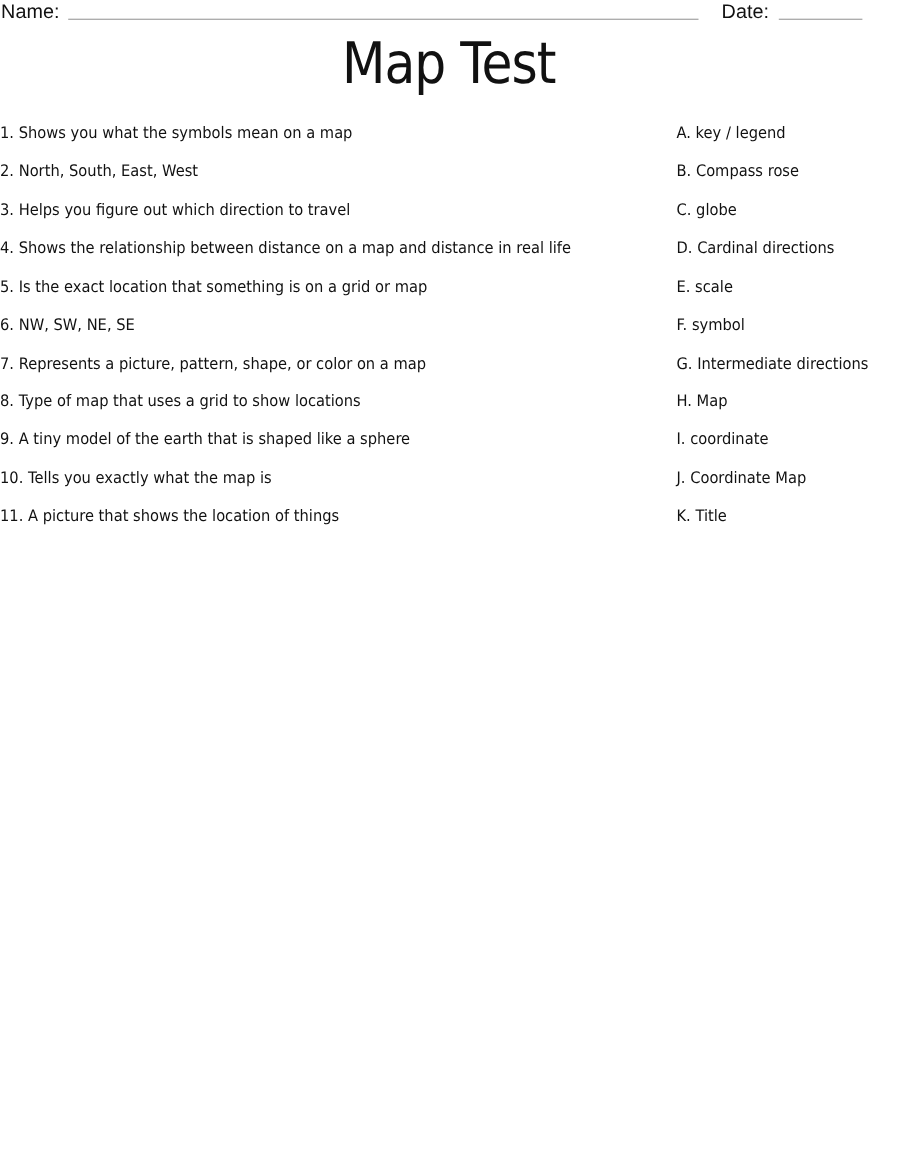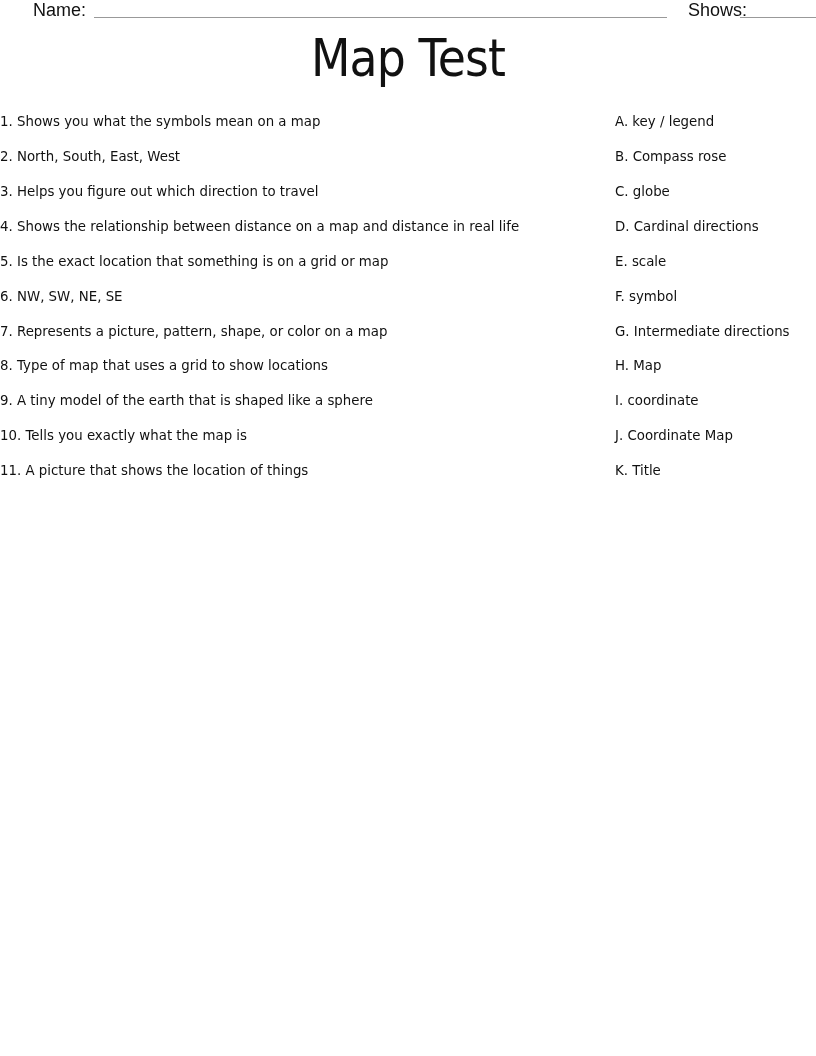--- a/index.html
+++ b/index.html
@@ -1,32 +1,32 @@
 <!DOCTYPE html>
 <html><head>
 <meta charset="utf-8">
 <style>
   html, body { margin: 0; padding: 0; background: #ffffff; }
   body { width: 816px; height: 1056px; position: relative; overflow: hidden; color: #111; }
-  .header { position: absolute; top: 0; left: 0; width: 680px; height: 22px; font-family: "Liberation Sans", sans-serif; font-size: 18px; margin-left: 32px; }
+  .header { position: absolute; top: 0; left: 0; width: 680px; height: 22px; font-family: "Liberation Sans", sans-serif; font-size: 18px; }
   .name-label { position: absolute; left: 1px; top: 0px; }
   .name-line { position: absolute; left: 62px; top: 17px; width: 573px; border-bottom: 1px solid #999; }
   .date-label { position: absolute; left: 656px; top: 0px; }
   .date-line { position: absolute; left: 708px; top: 17px; width: 76px; border-bottom: 1px solid #999; }
   .title { position: absolute; top: 28px; left: 0; width: 816px; text-align: center; font-family: "DejaVu Sans", sans-serif; font-size: 52px; letter-spacing: -1px; transform: scaleX(0.88); }
   .q { position: absolute; left: 0; font-family: "DejaVu Sans", sans-serif; font-size: 14.5px; white-space: nowrap; transform-origin: left center; transform: scaleX(0.92); }
   .a { position: absolute; left: 615px; font-family: "DejaVu Sans", sans-serif; font-size: 14.5px; white-space: nowrap; transform-origin: left center; transform: scaleX(0.92); }
 </style>
 </head>
 <body>
 
 <div class="header">
   <span class="name-label">Name:</span>
   <div class="name-line"></div>
-  <span class="date-label">Shows:</span>
+  <span class="date-label">Date:</span>
   <div class="date-line"></div>
 </div>
 
 <div class="title">Map Test</div>
 
 <div>
   <div class="q" style="top:113px">1. Shows you what the symbols mean on a map</div>
   <div class="q" style="top:148px">2. North, South, East, West</div>
   <div class="q" style="top:183px">3. Helps you figure out which direction to travel</div>
   <div class="q" style="top:218px">4. Shows the relationship between distance on a map and distance in real life</div>

